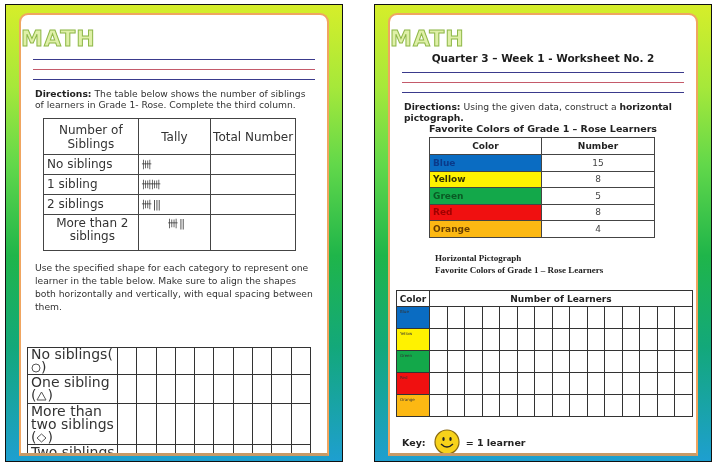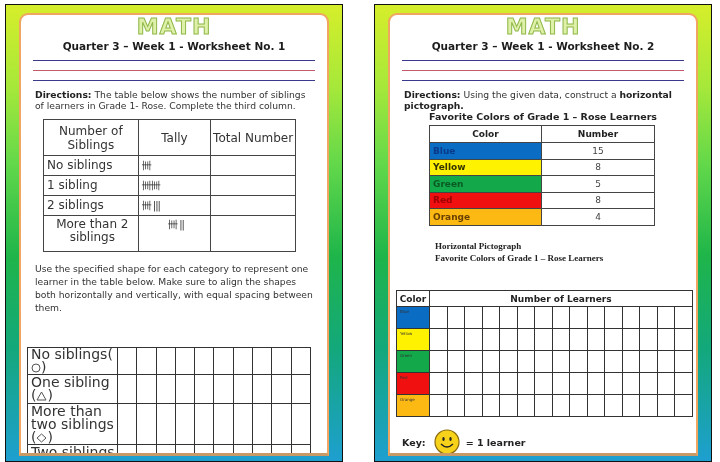--- a/index.html
+++ b/index.html
@@ -18,24 +18,25 @@
     position: absolute; left: 13px; right: 13px; top: 8px; bottom: 5px;
     background: #ffffff;
     border: 2px solid #f0a560;
     border-radius: 9px;
     border-bottom-left-radius: 0; border-bottom-right-radius: 0;
     border-bottom: 3px solid #c99a66;
     overflow: hidden;
   }
 
   .math-title {
-    text-align: center; font-family: "DejaVu Sans", sans-serif; font-weight: bold;
+    text-align: left; font-family: "DejaVu Sans", sans-serif; font-weight: bold;
     font-size: 22px; letter-spacing: 1px; line-height: 24px;
     color: #dff0a8;
     -webkit-text-stroke: 1px #8fb84a;
+    margin-top: 12px;
   }
   .subtitle {
     text-align: center; font-weight: bold; font-size: 10.5px; margin-top: 1px; color: #1c1c1c;
   }
   .rule { height: 0; margin: 0 12px; }
   .rule.blue { border-top: 1.5px solid #3a3a8c; }
   .rule.red { border-top: 1.5px solid #c45a6a; }
   .r1 { margin-top: 8px; }
   .r2 { margin-top: 9px; }
   .r3 { margin-top: 9px; }
@@ -82,21 +83,20 @@
 
   .key { position: absolute; left: 12px; top: 414px; display: flex; align-items: center; font-weight: bold; font-size: 9.5px; color: #222; }
   .smiley { width: 26px; height: 26px; margin: 0 6px 0 8px; }
 </style>
 </head>
 <body>
 
 <div class="sheet" id="sheet1">
   <div class="card">
     <div class="math-title">MATH</div>
-    <div class="subtitle">Quarter 3 – Week 1 - Worksheet No. 1</div>
     <div class="rule blue r1"></div>
     <div class="rule red r2"></div>
     <div class="rule blue r3"></div>
 
     <p class="directions">
       <b>Directions:</b><span> The table below shows the number of siblings of learners in Grade 1- Rose. Complete the third column.</span>
     </p>
 
     <table class="tally-table">
       <colgroup>

